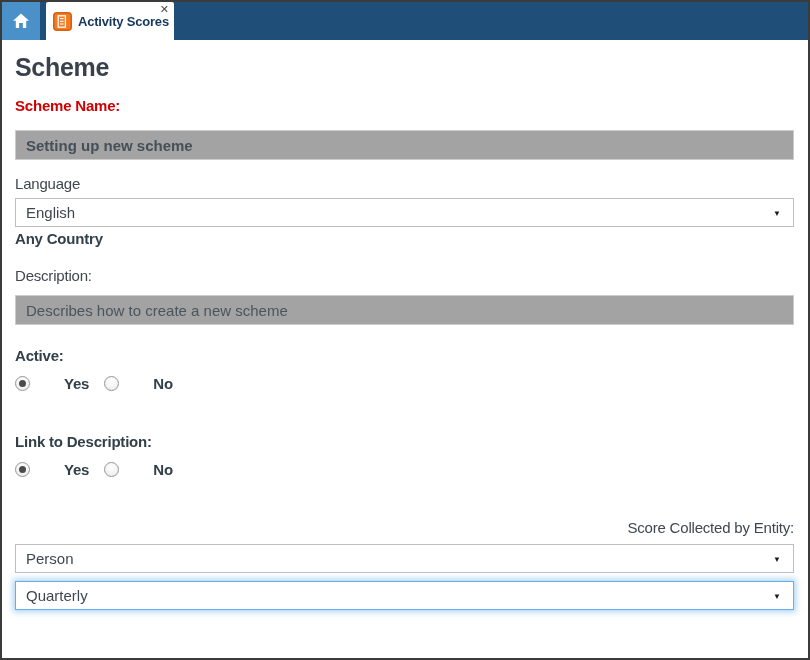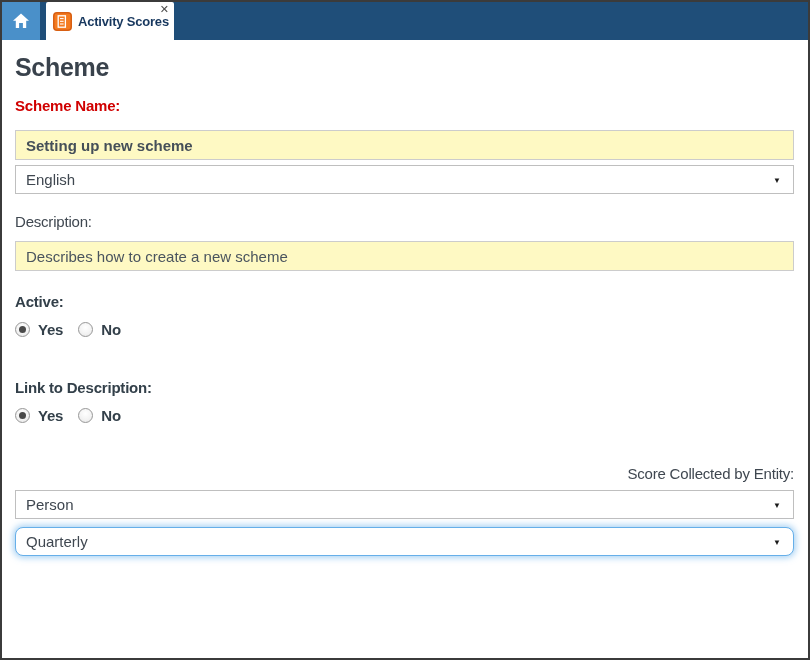--- a/index.html
+++ b/index.html
@@ -84,21 +84,21 @@
     letter-spacing: -0.2px;
   }
   .lbl.bold { font-weight: 700; color: #33404A; }
   .lbl.required { font-weight: 700; color: #D00000; }
 
   .txt-input {
     display: block;
     width: 100%;
     height: 30px;
     border: 1px solid #cccccc;
-    background: #fef9c3;
+    background: #a3a3a3;
     padding: 0 10px;
     font-family: "Liberation Sans", "DejaVu Sans", sans-serif;
     font-size: 15px;
     color: #4A545E;
     outline: none;
   }
   .txt-input.bold-value { font-weight: 700; color: #454F59; }
 
   .select {
     position: relative;
@@ -125,21 +125,21 @@
   .select.focused {
     border: 1px solid #66afe9;
     box-shadow: 0 0 6px 2px rgba(102, 175, 233, 0.55);
   }
 
   .radio-row {
     display: flex;
     align-items: center;
     height: 16px;
   }
-  .radio-opt { display: flex; align-items: center; cursor: pointer; }
+  .radio-opt { display: flex; align-items: center; cursor: pointer; gap: 26px; }
   .radio-opt + .radio-opt { margin-left: 15px; }
   .radio-circle {
     width: 15px;
     height: 15px;
     border-radius: 50%;
     border: 1px solid #979797;
     background: radial-gradient(circle at 50% 35%, #ffffff 0%, #f2f2f2 60%, #e3e3e3 100%);
     display: flex;
     align-items: center;
     justify-content: center;
@@ -169,21 +169,21 @@
   .m-country     { margin-top: 3px; }
   .m-desc-label  { margin-top: 19px; }
   .m-input2      { margin-top: 10px; }
   .m-active      { margin-top: 22px; }
   .m-radio1      { margin-top: 10px; }
   .m-link        { margin-top: 42px; }
   .m-radio2      { margin-top: 10px; }
   .m-entity      { margin-top: 42px; text-align: right; }
   .m-select2     { margin-top: 7px; }
   .m-reset       { margin-top: 20px; }
-  .m-select3     { margin-top: 8px; border-radius: 8px; }
+  .m-select3     { margin-top: 8px; }
 </style>
 </head>
 <body>
 
 <div class="frame">
 
   <div class="tabbar">
     <div class="home-btn">
       <svg class="home-glyph" width="20" height="20" viewBox="0 0 20 20">
         <polygon points="10,2.5 18,9.8 15.2,9.8 15.2,17 11.9,17 11.9,12 8.1,12 8.1,17 4.8,17 4.8,9.8 2,9.8" fill="#ffffff"></polygon>
@@ -202,24 +202,26 @@
     </div>
   </div>
 
   <div class="content">
 
     <h1 class="page-title">Scheme</h1>
 
     <label class="lbl required m-red-label">Scheme Name:</label>
     <input type="text" class="txt-input bold-value m-input1" value="Setting up new scheme" style="">
 
+    <label class="lbl m-lang-label">Language</label>
     <div class="select m-select1">
       <span>English</span>
       <span class="arrow">▼</span>
     </div>
+    <div class="lbl bold m-country">Any Country</div>
 
     <label class="lbl m-desc-label">Description:</label>
     <input type="text" class="txt-input m-input2" value="Describes how to create a new scheme" style="">
 
     <label class="lbl bold m-active">Active:</label>
     <div class="radio-row m-radio1">
       <span class="radio-opt">
         <span class="radio-circle checked">
             <span class="dot"></span>
           </span>

